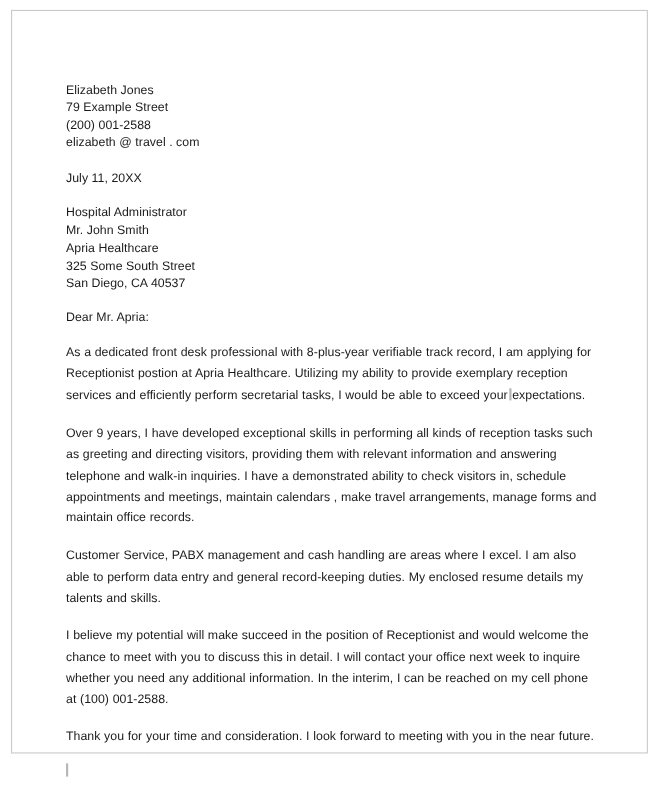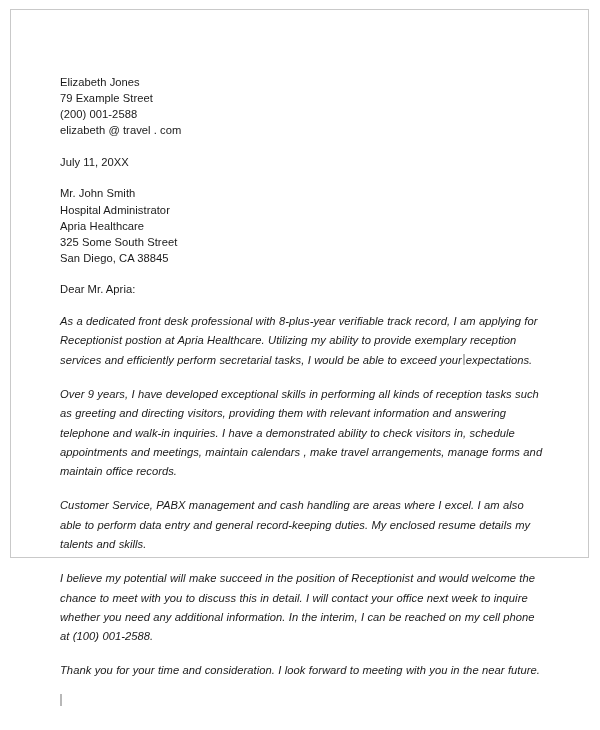--- a/index.html
+++ b/index.html
@@ -13,21 +13,21 @@
     font-family: "Liberation Sans", sans-serif;
     color: #1a1a1a;
     overflow: hidden;
   }
 
   #page {
     position: absolute;
     left: 10px;
     top: 9px;
     width: 579px;
-    height: 549px;
+    height: 676px;
     background: #ffffff;
     border: 1px solid #c9c9c9;
     box-sizing: border-box;
   }
 
   #letter {
     position: absolute;
     left: 49px;
     top: 64px;
     width: 483px;
@@ -51,21 +51,20 @@
   .gap-caret { height: 13px; }
   .gap-sincerely { height: 14px; }
 
   p.para {
     margin: 0;
     font-size: 11.2px;
     line-height: 19.3px;
     letter-spacing: 0.04px;
     text-align: left;
     word-spacing: 0.2px;
-    font-style: italic;
   }
 
   .caret-inline {
     display: inline-block;
     width: 2px;
     height: 11px;
     background: #b5b5b5;
     vertical-align: -1px;
     margin: 0 1px;
   }
@@ -90,25 +89,25 @@
       <div class="line">elizabeth @ travel . com</div>
     </div>
 
     <div class="gap-date"></div>
 
     <div class="line">July 11, 20XX</div>
 
     <div class="gap-recipient"></div>
 
     <div class="block">
+      <div class="line">Hospital Administrator</div>
       <div class="line">Mr. John Smith</div>
-      <div class="line">Hospital Administrator</div>
       <div class="line">Apria Healthcare</div>
       <div class="line">325 Some South Street</div>
-      <div class="line">San Diego, CA 38845</div>
+      <div class="line">San Diego, CA 40537</div>
     </div>
 
     <div class="gap-salutation"></div>
 
     <div class="line">Dear Mr. Apria:</div>
 
     <div class="gap-para"></div>
 
     <p class="para"><span>As a dedicated front desk professional with 8-plus-year verifiable track record, I am applying for Receptionist postion at Apria Healthcare. Utilizing my ability to provide exemplary reception services and efficiently perform secretarial tasks, I would be able to exceed your</span><span class="caret-inline"></span><span>expectations.</span></p>
 

